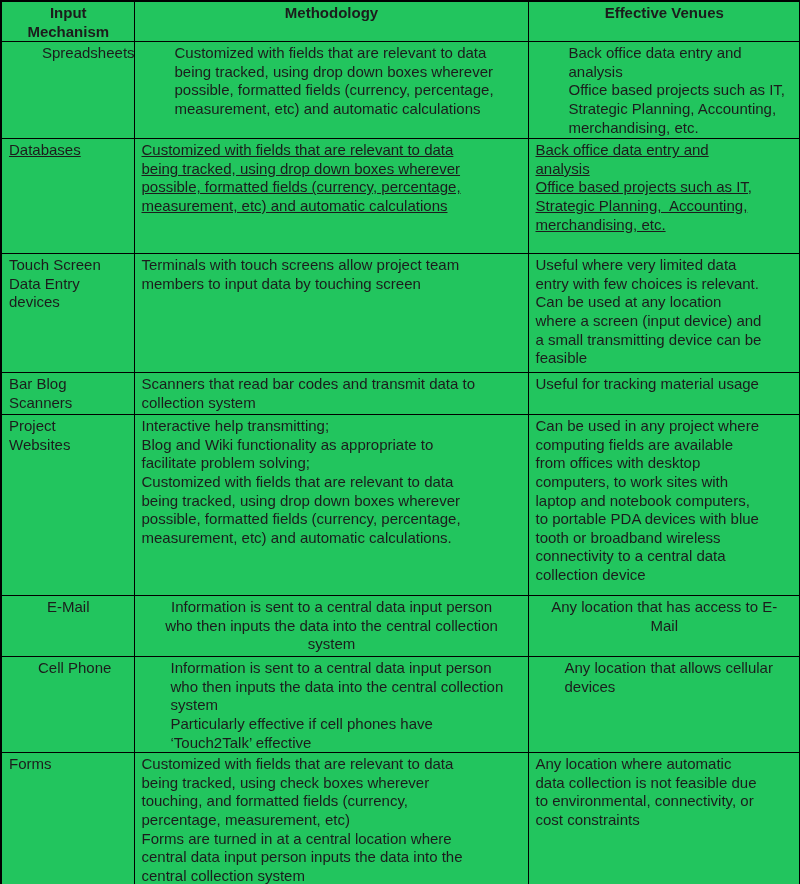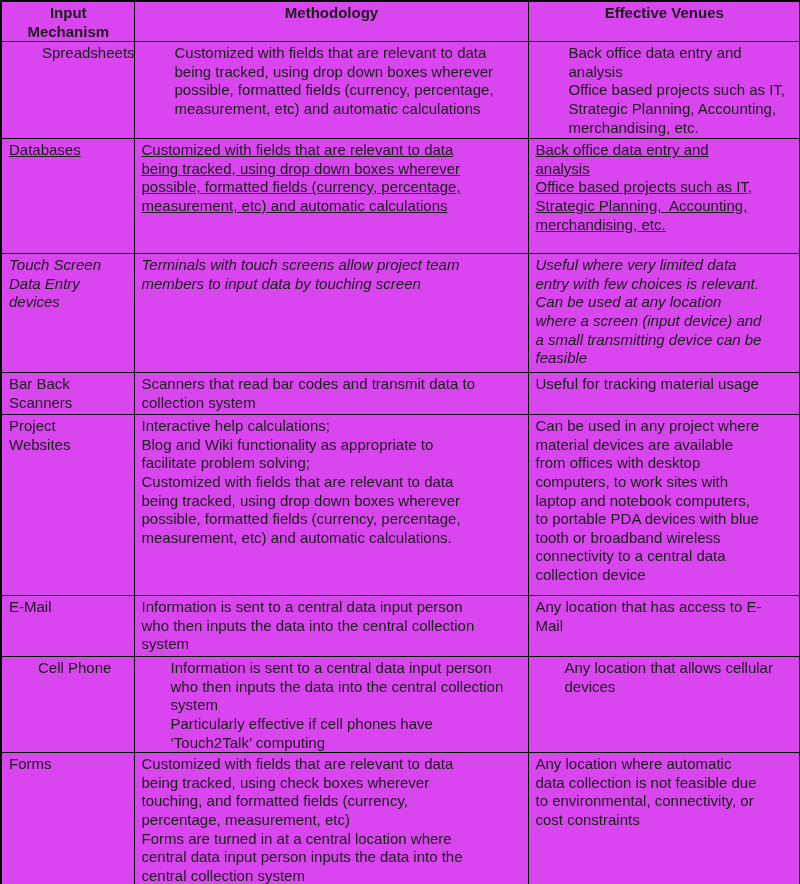--- a/index.html
+++ b/index.html
@@ -4,21 +4,21 @@
 <style>
   html, body {
     margin: 0;
     padding: 0;
     background: #ffffff;
   }
   #page {
     width: 800px;
     height: 884px;
     overflow: hidden;
-    background: #d946ef;
+    background: #22c55e;
     font-family: "Liberation Sans", sans-serif;
     color: #1c1c1c;
   }
   table.data-table {
     border-collapse: collapse;
     table-layout: fixed;
     width: 799px;
     border: 2px solid #000;
   }
   .data-table th, .data-table td {
@@ -32,24 +32,24 @@
   .data-table th {
     font-weight: bold;
     text-align: center;
     height: 36px;
     padding-top: 2px;
   }
   .line { white-space: pre; }
   
   .r0 td { height: 94px; padding-left: 40px; }
   .r1 td { height: 112px; text-decoration: underline; }
-  .r2 td { height: 116px; font-style: italic; }
+  .r2 td { height: 116px; }
   .r3 td { height: 39px; }
   .r4 td { height: 178px; }
-  .r5 td { height: 58px; }
+  .r5 td { height: 58px; text-align: center; }
   .r6 td { height: 93px; padding-left: 36px; }
   .r7 td { height: 128px; }
 </style>
 </head>
 <body>
 
 <div id="page">
   <table class="data-table">
     <colgroup>
       <col style="width:133px">
@@ -114,48 +114,48 @@
             <div class="line">Useful where very limited data</div>
             <div class="line">entry with few choices is relevant.</div>
             <div class="line">Can be used at any location</div>
             <div class="line">where a screen (input device) and</div>
             <div class="line">a small transmitting device can be</div>
             <div class="line">feasible</div>
           </td>
         </tr>
         <tr class="r3">
           <td>
-            <div class="line">Bar Back</div>
+            <div class="line">Bar Blog</div>
             <div class="line">Scanners</div>
           </td>
           <td>
             <div class="line">Scanners that read bar codes and transmit data to</div>
             <div class="line">collection system</div>
           </td>
           <td>
             <div class="line">Useful for tracking material usage</div>
           </td>
         </tr>
         <tr class="r4">
           <td>
             <div class="line">Project</div>
             <div class="line">Websites</div>
           </td>
           <td>
-            <div class="line">Interactive help calculations;</div>
+            <div class="line">Interactive help transmitting;</div>
             <div class="line">Blog and Wiki functionality as appropriate to</div>
             <div class="line">facilitate problem solving;</div>
             <div class="line">Customized with fields that are relevant to data</div>
             <div class="line">being tracked, using drop down boxes wherever</div>
             <div class="line">possible, formatted fields (currency, percentage,</div>
             <div class="line">measurement, etc) and automatic calculations.</div>
           </td>
           <td>
             <div class="line">Can be used in any project where</div>
-            <div class="line">material devices are available</div>
+            <div class="line">computing fields are available</div>
             <div class="line">from offices with desktop</div>
             <div class="line">computers, to work sites with</div>
             <div class="line">laptop and notebook computers,</div>
             <div class="line">to portable PDA devices with blue</div>
             <div class="line">tooth or broadband wireless</div>
             <div class="line">connectivity to a central data</div>
             <div class="line">collection device</div>
           </td>
         </tr>
         <tr class="r5">
@@ -174,21 +174,21 @@
         </tr>
         <tr class="r6">
           <td>
             <div class="line">Cell Phone</div>
           </td>
           <td>
             <div class="line">Information is sent to a central data input person</div>
             <div class="line">who then inputs the data into the central collection</div>
             <div class="line">system</div>
             <div class="line">Particularly effective if cell phones have</div>
-            <div class="line">‘Touch2Talk’ computing</div>
+            <div class="line">‘Touch2Talk’ effective</div>
           </td>
           <td>
             <div class="line">Any location that allows cellular</div>
             <div class="line">devices</div>
           </td>
         </tr>
         <tr class="r7">
           <td>
             <div class="line">Forms</div>
           </td>

